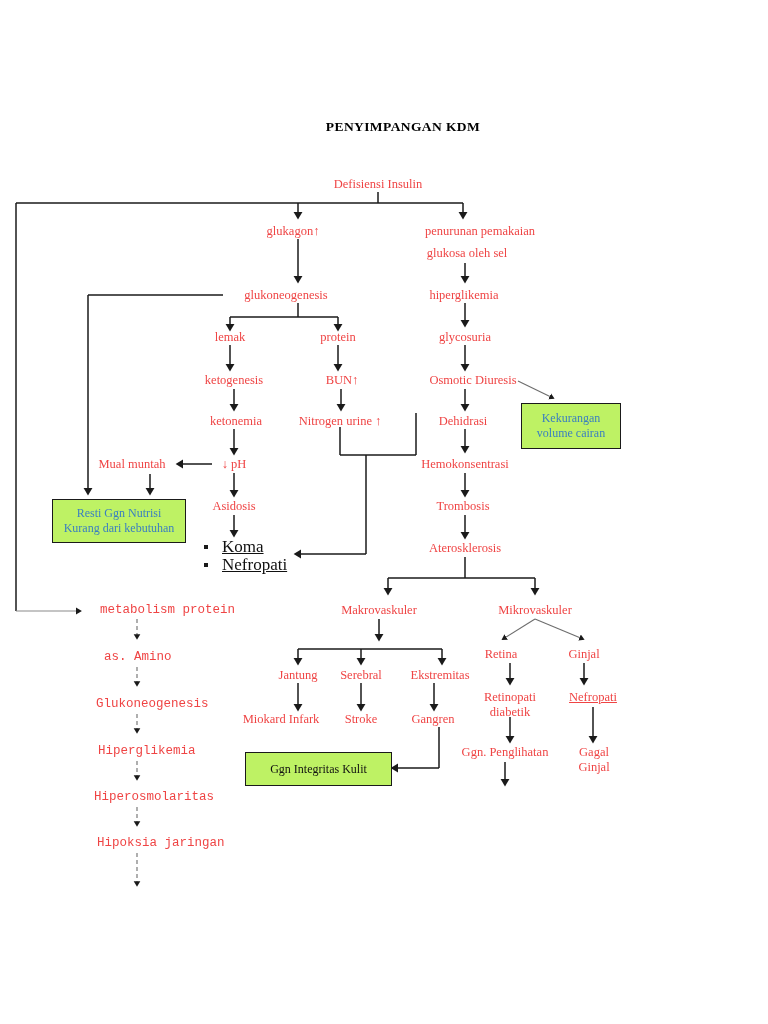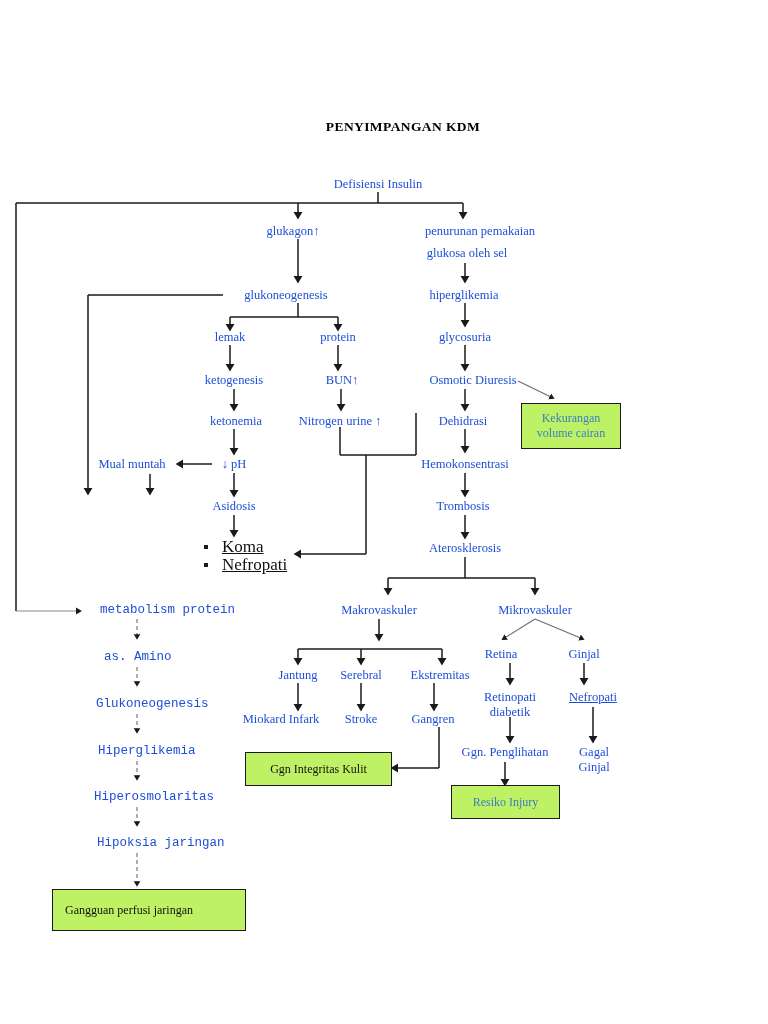--- a/index.html
+++ b/index.html
@@ -1,21 +1,21 @@
 <!DOCTYPE html>
 <html><head>
 <meta charset="utf-8">
 <title>PENYIMPANGAN KDM</title>
 <style>
   html,body{margin:0;padding:0;background:#ffffff;}
   body{width:768px;height:1024px;position:relative;overflow:hidden;
        font-family:"Liberation Serif","DejaVu Serif",serif;color:#111111;}
   #canvas{position:absolute;left:8px;top:0;width:616px;height:1024px;margin-top:31px;}
   svg.wires{position:absolute;left:0;top:0;width:768px;height:1024px;pointer-events:none;}
-  .node{position:absolute;font-size:12.5px;line-height:15px;color:#1d4ed8;
+  .node{position:absolute;font-size:12.5px;line-height:15px;color:#ef4444;
         white-space:pre;text-align:center;transform:translateX(-50%);}
   .node.left{transform:none;text-align:right;font-family:Liberation Mono, monospace;}
   .title{position:absolute;font-size:13.5px;font-weight:bold;letter-spacing:.4px;
          transform:translateX(-50%);color:#000;}
   .box{position:absolute;border:1.4px solid #1a1a1a;background:#bef264;
        box-sizing:border-box;display:flex;align-items:center;}
   .box .btext{width:100%;font-size:12px;line-height:15px;white-space:pre;}
   .box.blue .btext{color:#3a7fc1;}
   .box.ctr .btext{text-align:center;}
   .box.pad .btext{padding-left:12px;text-align:left;}
@@ -186,26 +186,24 @@
 Ginjal</div>
 
   <div class="node left" style="left:86px;top:759px;">Hiperosmolaritas</div>
   <div class="node left" style="left:89px;top:805px;">Hipoksia jaringan</div>
 
   <div class="box blue ctr" style="left:513px;top:372px;width:100px;height:46px;">
     <span class="btext">Kekurangan
 volume cairan</span>
   </div>
 
+  <div class="box blue ctr" style="left:44px;top:468px;width:134px;height:44px;">
+    <span class="btext">Resti Ggn Nutrisi
+Kurang dari kebutuhan</span>
+  </div>
 
   <div class="box ctr" style="left:237px;top:721px;width:147px;height:34px;">
     <span class="btext">Ggn Integritas Kulit</span>
   </div>
 
-  <div class="box blue ctr" style="left:443px;top:754px;width:109px;height:34px;">
-    <span class="btext">Resiko Injury</span>
-  </div>
-
-  <div class="box pad" style="left:44px;top:858px;width:194px;height:42px;">
-    <span class="btext">Gangguan perfusi jaringan</span>
-  </div>
+
 
 </div>
 
 </body></html>

